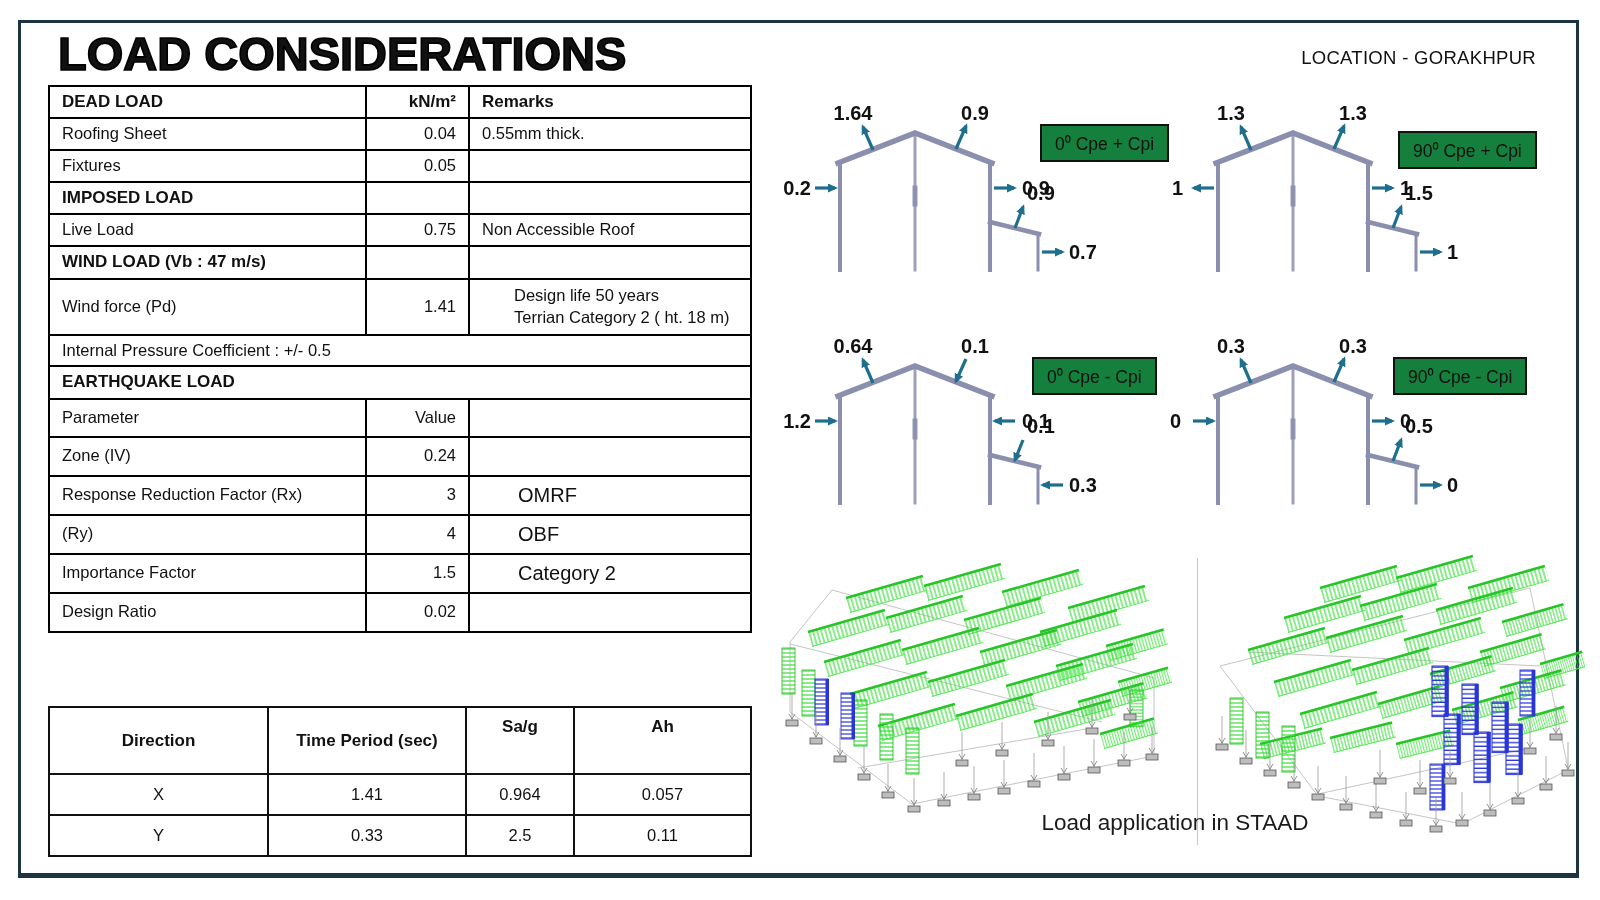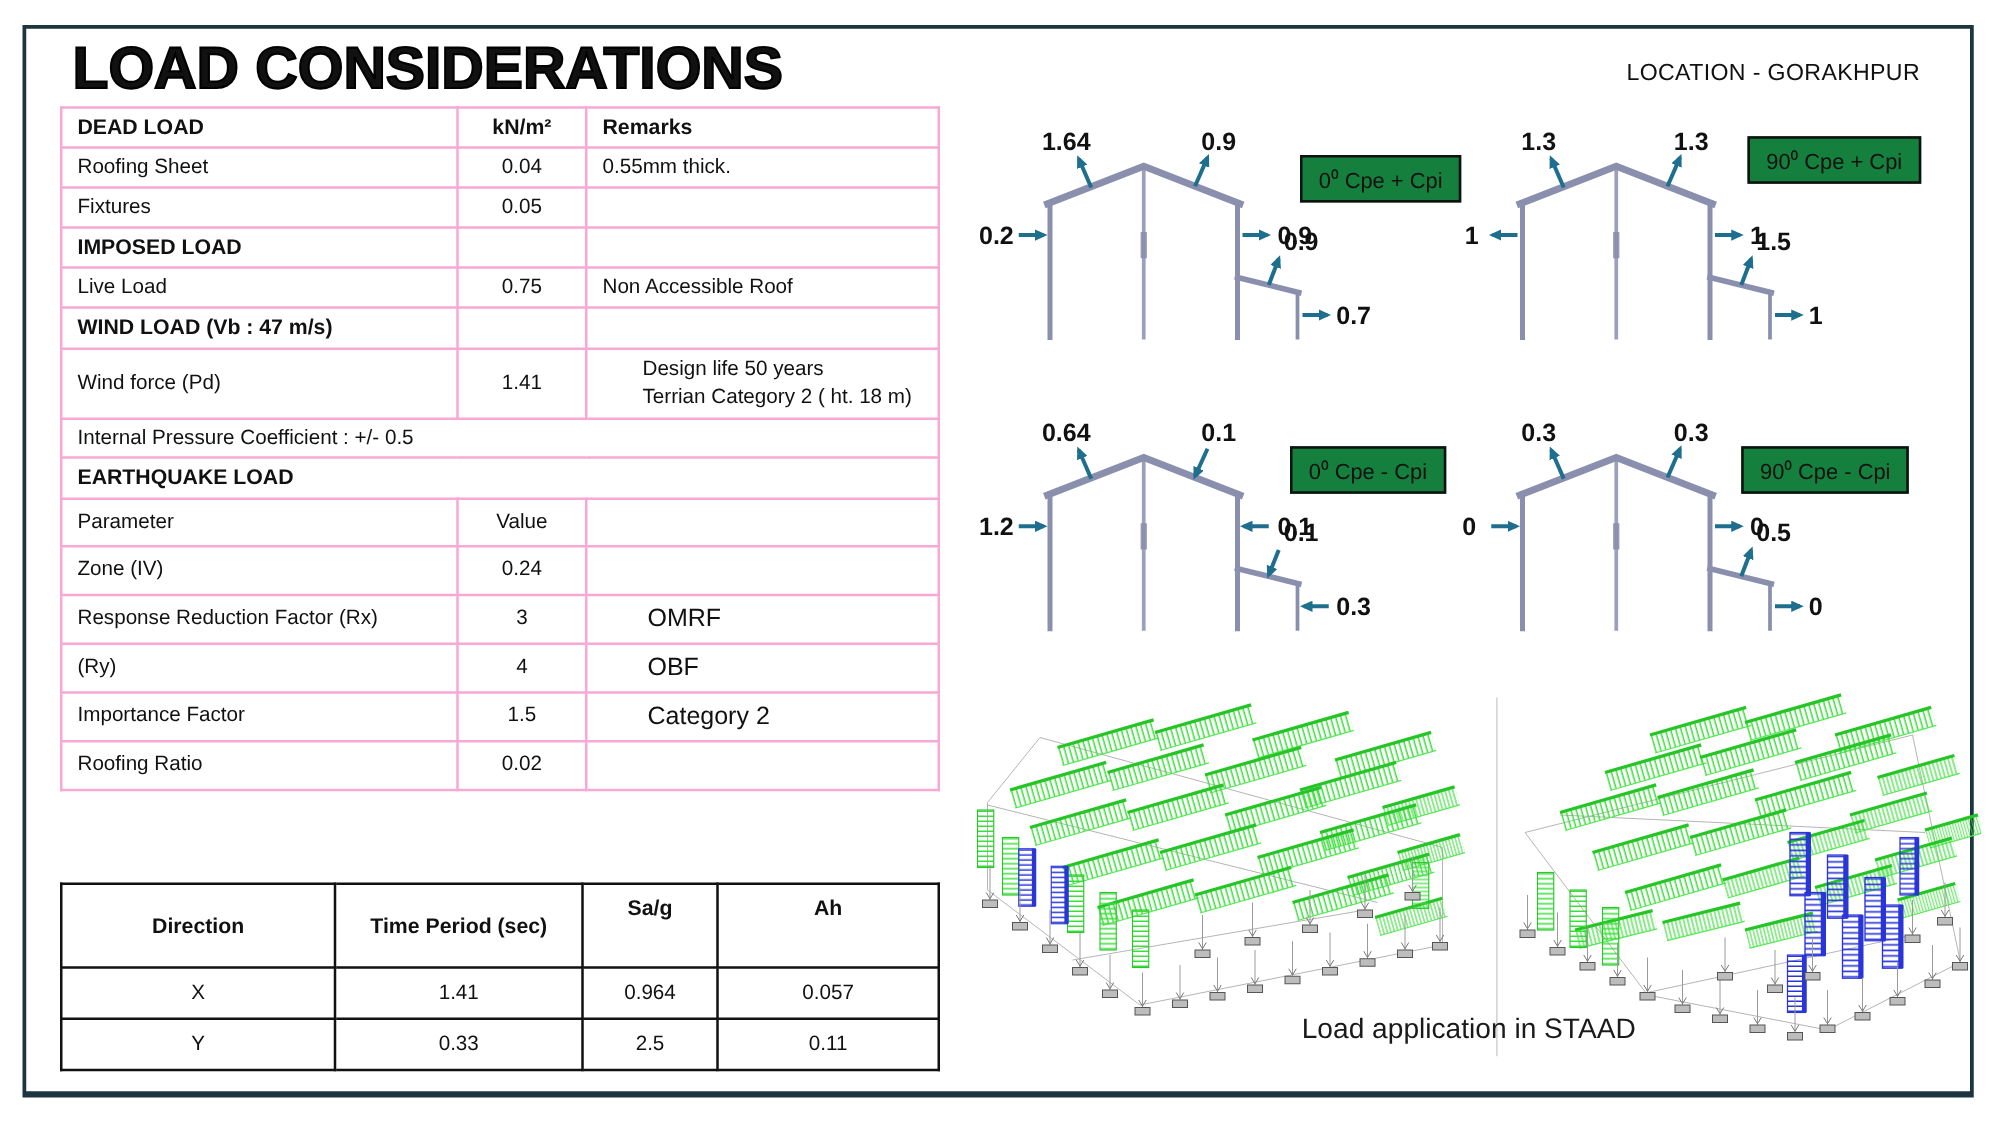--- a/index.html
+++ b/index.html
@@ -15,22 +15,22 @@
   .page-title{
     position:absolute;left:58px;top:26px;font-size:47px;font-weight:bold;
     letter-spacing:0px;-webkit-text-stroke:1.7px #000;white-space:nowrap;
   }
   .location{
     position:absolute;top:47px;right:64px;font-size:18.5px;letter-spacing:.3px;
   }
   
   table{border-collapse:collapse;table-layout:fixed;background:#fff;}
   .load-table{position:absolute;left:48px;top:85px;width:702px;font-size:16.5px;}
-  .load-table td{border:2px solid #f9a8d4;padding:5px 12px;vertical-align:middle;line-height:1.2;}
-  .load-table .val{text-align:center;border-radius:15px;}
+  .load-table td{border:2px solid #000000;padding:5px 12px;vertical-align:middle;line-height:1.2;}
+  .load-table .val{text-align:right;border-radius:15px;}
   .load-table .hd td{font-weight:bold;font-size:17px;}
   .load-table .sec td{font-weight:bold;font-size:17px;}
   .load-table .right{text-align:left;padding-right:28px;}
   .load-table .big{font-size:20px;padding-left:48px;}
   .load-table .two-line div{line-height:1.3;margin-left:32px;}
   .seismic-table{position:absolute;left:48px;top:706px;width:702px;font-size:16.5px;}
   .seismic-table td{border:2px solid #111;text-align:center;padding:4px 6px;}
   .seismic-table .hrow td{font-weight:bold;font-size:17px;height:52px;vertical-align:middle;}
   .seismic-table .hrow td.vt{vertical-align:top;padding-top:9px;}
   .seismic-table .drow td{height:31px;}
@@ -171,21 +171,21 @@
     <td class="right">(Ry)</td>
     <td class="val">4</td>
     <td class="big">OBF</td>
   </tr>
   <tr style="height:39px">
     <td>Importance Factor</td>
     <td class="val">1.5</td>
     <td class="big">Category 2</td>
   </tr>
   <tr style="height:39px">
-    <td>Roofing Ratio</td>
+    <td>Design Ratio</td>
     <td class="val">0.02</td>
     <td></td>
   </tr>
 </tbody>
   </table>
 
 <table class="seismic-table">
   <colgroup>
       <col style="width:219px">
       <col style="width:198px">
@@ -243,21 +243,21 @@
     <line class="ar" x1="181" y1="49" x2="191" y2="26" marker-end="url(#arw)"></line>
     <text class="al" x="200" y="20" text-anchor="middle">1.3</text>
     <line class="ar" x1="219" y1="88" x2="239" y2="88" marker-end="url(#arw)"></line>
     <text class="al" x="247" y="95" text-anchor="start">1</text>
     <line class="ar" x1="240" y1="128" x2="248" y2="107" marker-end="url(#arw)"></line>
     <text class="al" x="252" y="100" text-anchor="start">1.5</text>
     <line class="ar" x1="267" y1="152" x2="287" y2="152" marker-end="url(#arw)"></line>
     <text class="al" x="294" y="159" text-anchor="start">1</text>
   </svg>
 </div>
-<div class="wbox" style="left:1398px;top:109px">90⁰ Cpe + Cpi</div>
+<div class="wbox" style="left:1398px;top:131px">90⁰ Cpe + Cpi</div>
 
 <div class="wd" style="left:775px;top:333px">
   <svg width="330" height="185" viewBox="0 0 330 185">
     <use href="#wframe"></use>
     <line class="ar" x1="40" y1="88" x2="60" y2="88" marker-end="url(#arw)"></line>
     <text class="al" x="36" y="95" text-anchor="end">1.2</text>
     <line class="ar" x1="98" y1="50" x2="88" y2="27" marker-end="url(#arw)"></line>
     <text class="al" x="78" y="20" text-anchor="middle">0.64</text>
     <line class="ar" x1="191" y1="26" x2="181" y2="48" marker-end="url(#arw)"></line>
     <text class="al" x="200" y="20" text-anchor="middle">0.1</text>

